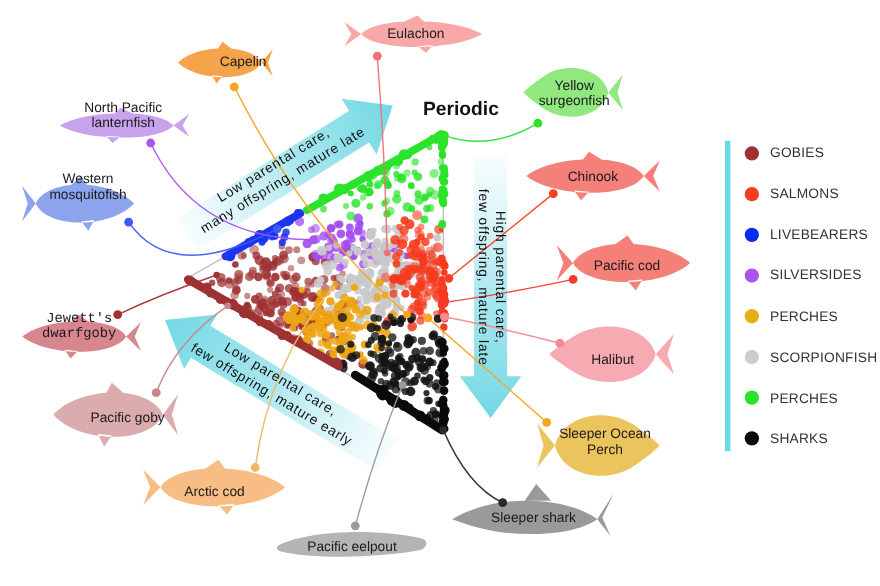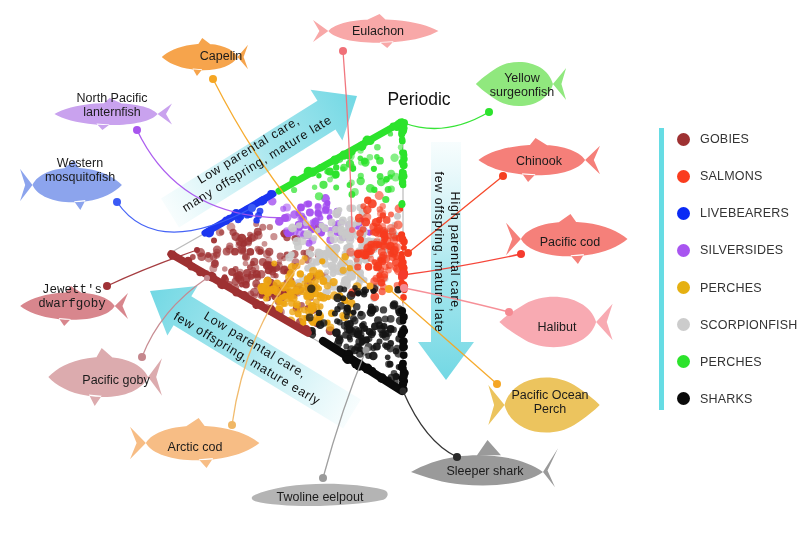--- a/index.html
+++ b/index.html
@@ -1,19 +1,19 @@
 <!DOCTYPE html>
 <html><head>
 <meta charset="utf-8">
 <style>
   html,body{margin:0;padding:0;background:#fff;}
   #stage{position:relative;width:800px;height:533px;background:#fff;overflow:hidden;
          font-family:"Liberation Sans", sans-serif;}
   #scene{position:absolute;left:0;top:0;}
-  .vertex-label{position:absolute;transform:translate(-50%,-50%);font-weight:400;
+  .vertex-label{position:absolute;transform:translate(-50%,-50%);font-weight:700;
                 font-size:17.5px;color:#111;white-space:nowrap;}
   .arrow-text{position:absolute;width:232px;text-align:center;font-size:12.5px;
               line-height:1.3;color:#101010;letter-spacing:0.8px;}
   .arrow-text span{display:block;white-space:nowrap;}
   .fish-label{position:absolute;transform:translate(-50%,-50%);font-size:12.5px;
               line-height:1.15;color:#1b1b1b;text-align:center;white-space:pre-line;}
   #legend{position:absolute;left:659px;top:116px;height:282px;display:flex;
           flex-direction:column;justify-content:space-between;
           border-left:5px solid #66dce4;padding:4px 0 4px 13px;box-sizing:border-box;}
   .legend-row{display:flex;align-items:center;gap:10px;}
@@ -1263,23 +1263,23 @@
       <div class="fish-label" style="left: 378px; top: 31px;">Eulachon</div>
       <div class="fish-label" style="left: 221px; top: 56px;">Capelin</div>
       <div class="fish-label" style="left: 112px; top: 105px;">North Pacific
 lanternfish</div>
       <div class="fish-label" style="left: 80px; top: 170px;">Western
 mosquitofish</div>
       <div class="fish-label" style="left: 72px; top: 297px; font-family: Liberation Mono, monospace;">Jewett's
 dwarfgoby</div>
       <div class="fish-label" style="left: 116px; top: 380px;">Pacific goby</div>
       <div class="fish-label" style="left: 195px; top: 447px;">Arctic cod</div>
-      <div class="fish-label" style="left: 320px; top: 497px;">Twoline eelpout</div>
+      <div class="fish-label" style="left: 320px; top: 497px;">Pacific eelpout</div>
       <div class="fish-label" style="left: 485px; top: 471px;">Sleeper shark</div>
-      <div class="fish-label" style="left: 550px; top: 402px;">Pacific Ocean
+      <div class="fish-label" style="left: 550px; top: 402px;">Sleeper Ocean
 Perch</div>
       <div class="fish-label" style="left: 557px; top: 327px;">Halibut</div>
       <div class="fish-label" style="left: 570px; top: 242px;">Pacific cod</div>
       <div class="fish-label" style="left: 539px; top: 161px;">Chinook</div>
       <div class="fish-label" style="left: 522px; top: 85px;">Yellow
 surgeonfish</div>
     </div>
   <div id="legend" style="border-left-color: rgb(102, 220, 228); margin-top: 12px;">
       <div class="legend-row">
         <span class="legend-dot" style="background: rgb(158, 49, 50);"></span>

